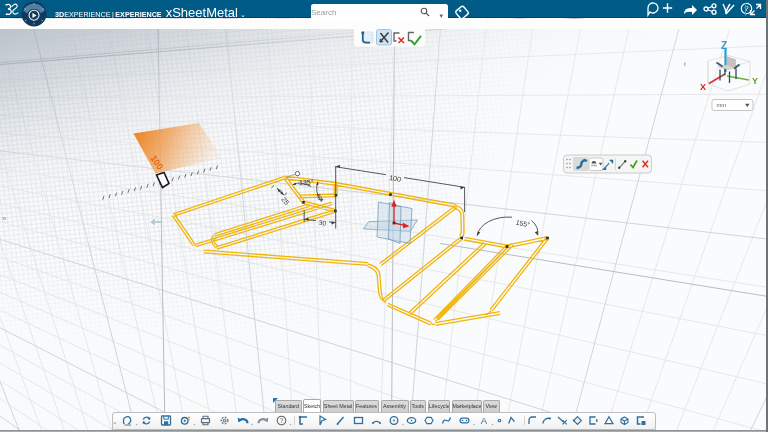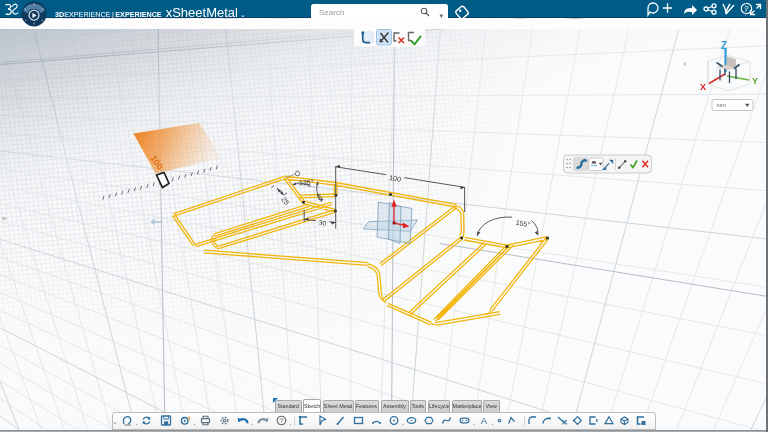--- a/index.html
+++ b/index.html
@@ -2,21 +2,21 @@
 <html><head><meta charset="utf-8">
 <style>
 *{margin:0;padding:0;box-sizing:border-box}
 html,body{width:768px;height:432px;overflow:hidden;font-family:"Liberation Sans",sans-serif;background:#fff}
 #app{position:relative;width:768px;height:432px;overflow:hidden}
 
 #topbar{position:absolute;left:0;top:0;width:768px;height:17.5px;background:#005b87;border-bottom:1.5px solid #0d3c66}
 #whitestrip{position:absolute;left:0;top:19px;width:768px;height:10px;background:#fdfdfd}
 #brand{position:absolute;left:55px;top:5px;color:#fff;font-size:7.2px;letter-spacing:0;white-space:nowrap}
 #brand b{font-weight:bold}
-#search{position:absolute;left:311px;top:3.5px;width:137px;height:18px;background:#fff;border-radius:2.5px;font-size:8px;color:#999;line-height:18px;padding-left:8px}
+#search{position:absolute;left:311px;top:3.5px;width:137px;height:18px;background:#fff;border-radius:2.5px;font-size:8px;color:#999;line-height:18px;padding-left:0}
 #search .mag{position:absolute;right:18px;top:3px;color:#555;font-size:9px}
 #search .dd{position:absolute;right:5px;top:3px;color:#666;font-size:7px}
 
 .tab{position:absolute;top:399.5px;height:12px;background:linear-gradient(#dbdbdb,#cecece);border:1px solid #a8a8a8;border-bottom:none;font-size:5.3px;color:#333;text-align:center;line-height:11px;border-radius:2px 2px 0 0;white-space:nowrap;overflow:hidden}
 .tab.active{background:#fff;height:13px;top:398.5px;line-height:13px}
 
 #btoolbar{position:absolute;left:111.5px;top:411.5px;width:544px;height:18px;background:linear-gradient(#ffffff,#f1f1f1);border:1px solid #bcbcbc;border-radius:3px 3px 0 0}
 #graystrip{position:absolute;left:0;top:429.5px;width:768px;height:2.5px;background:#a9adb0;border-top:1px solid #8f9396}
 #rborder{position:absolute;right:0;top:0;width:2px;height:432px;background:#6f7377}
 </style></head>

